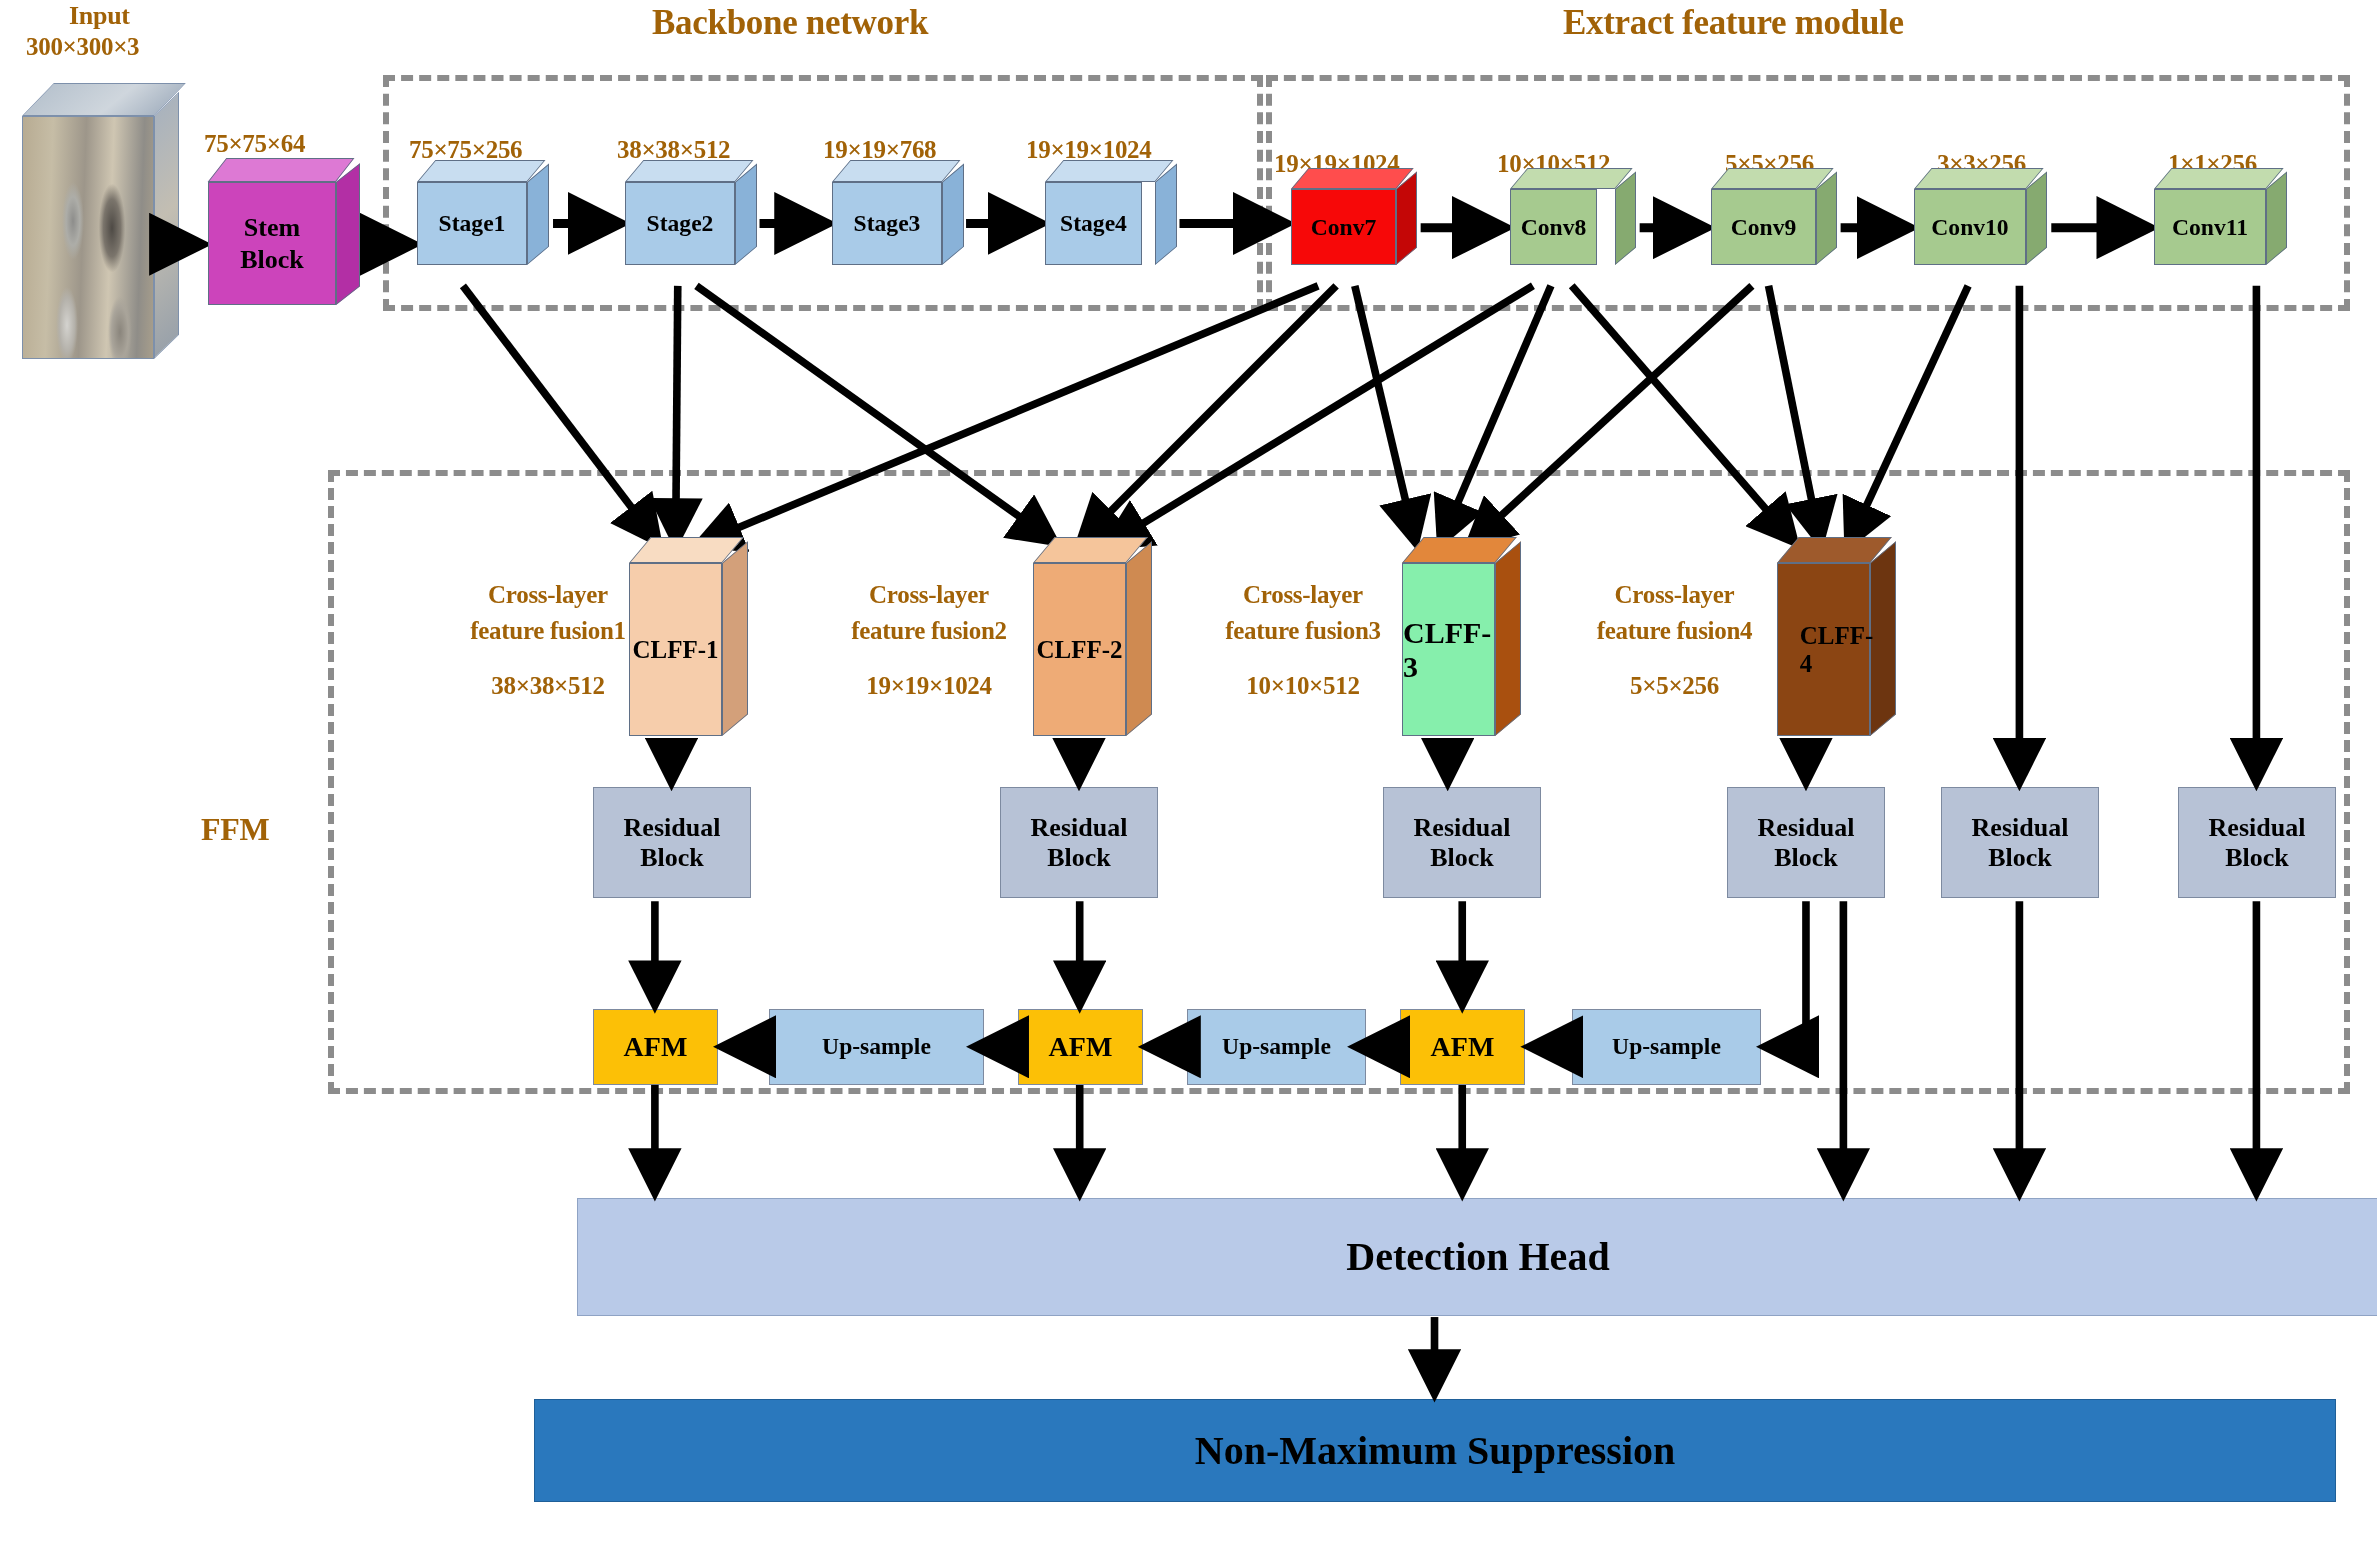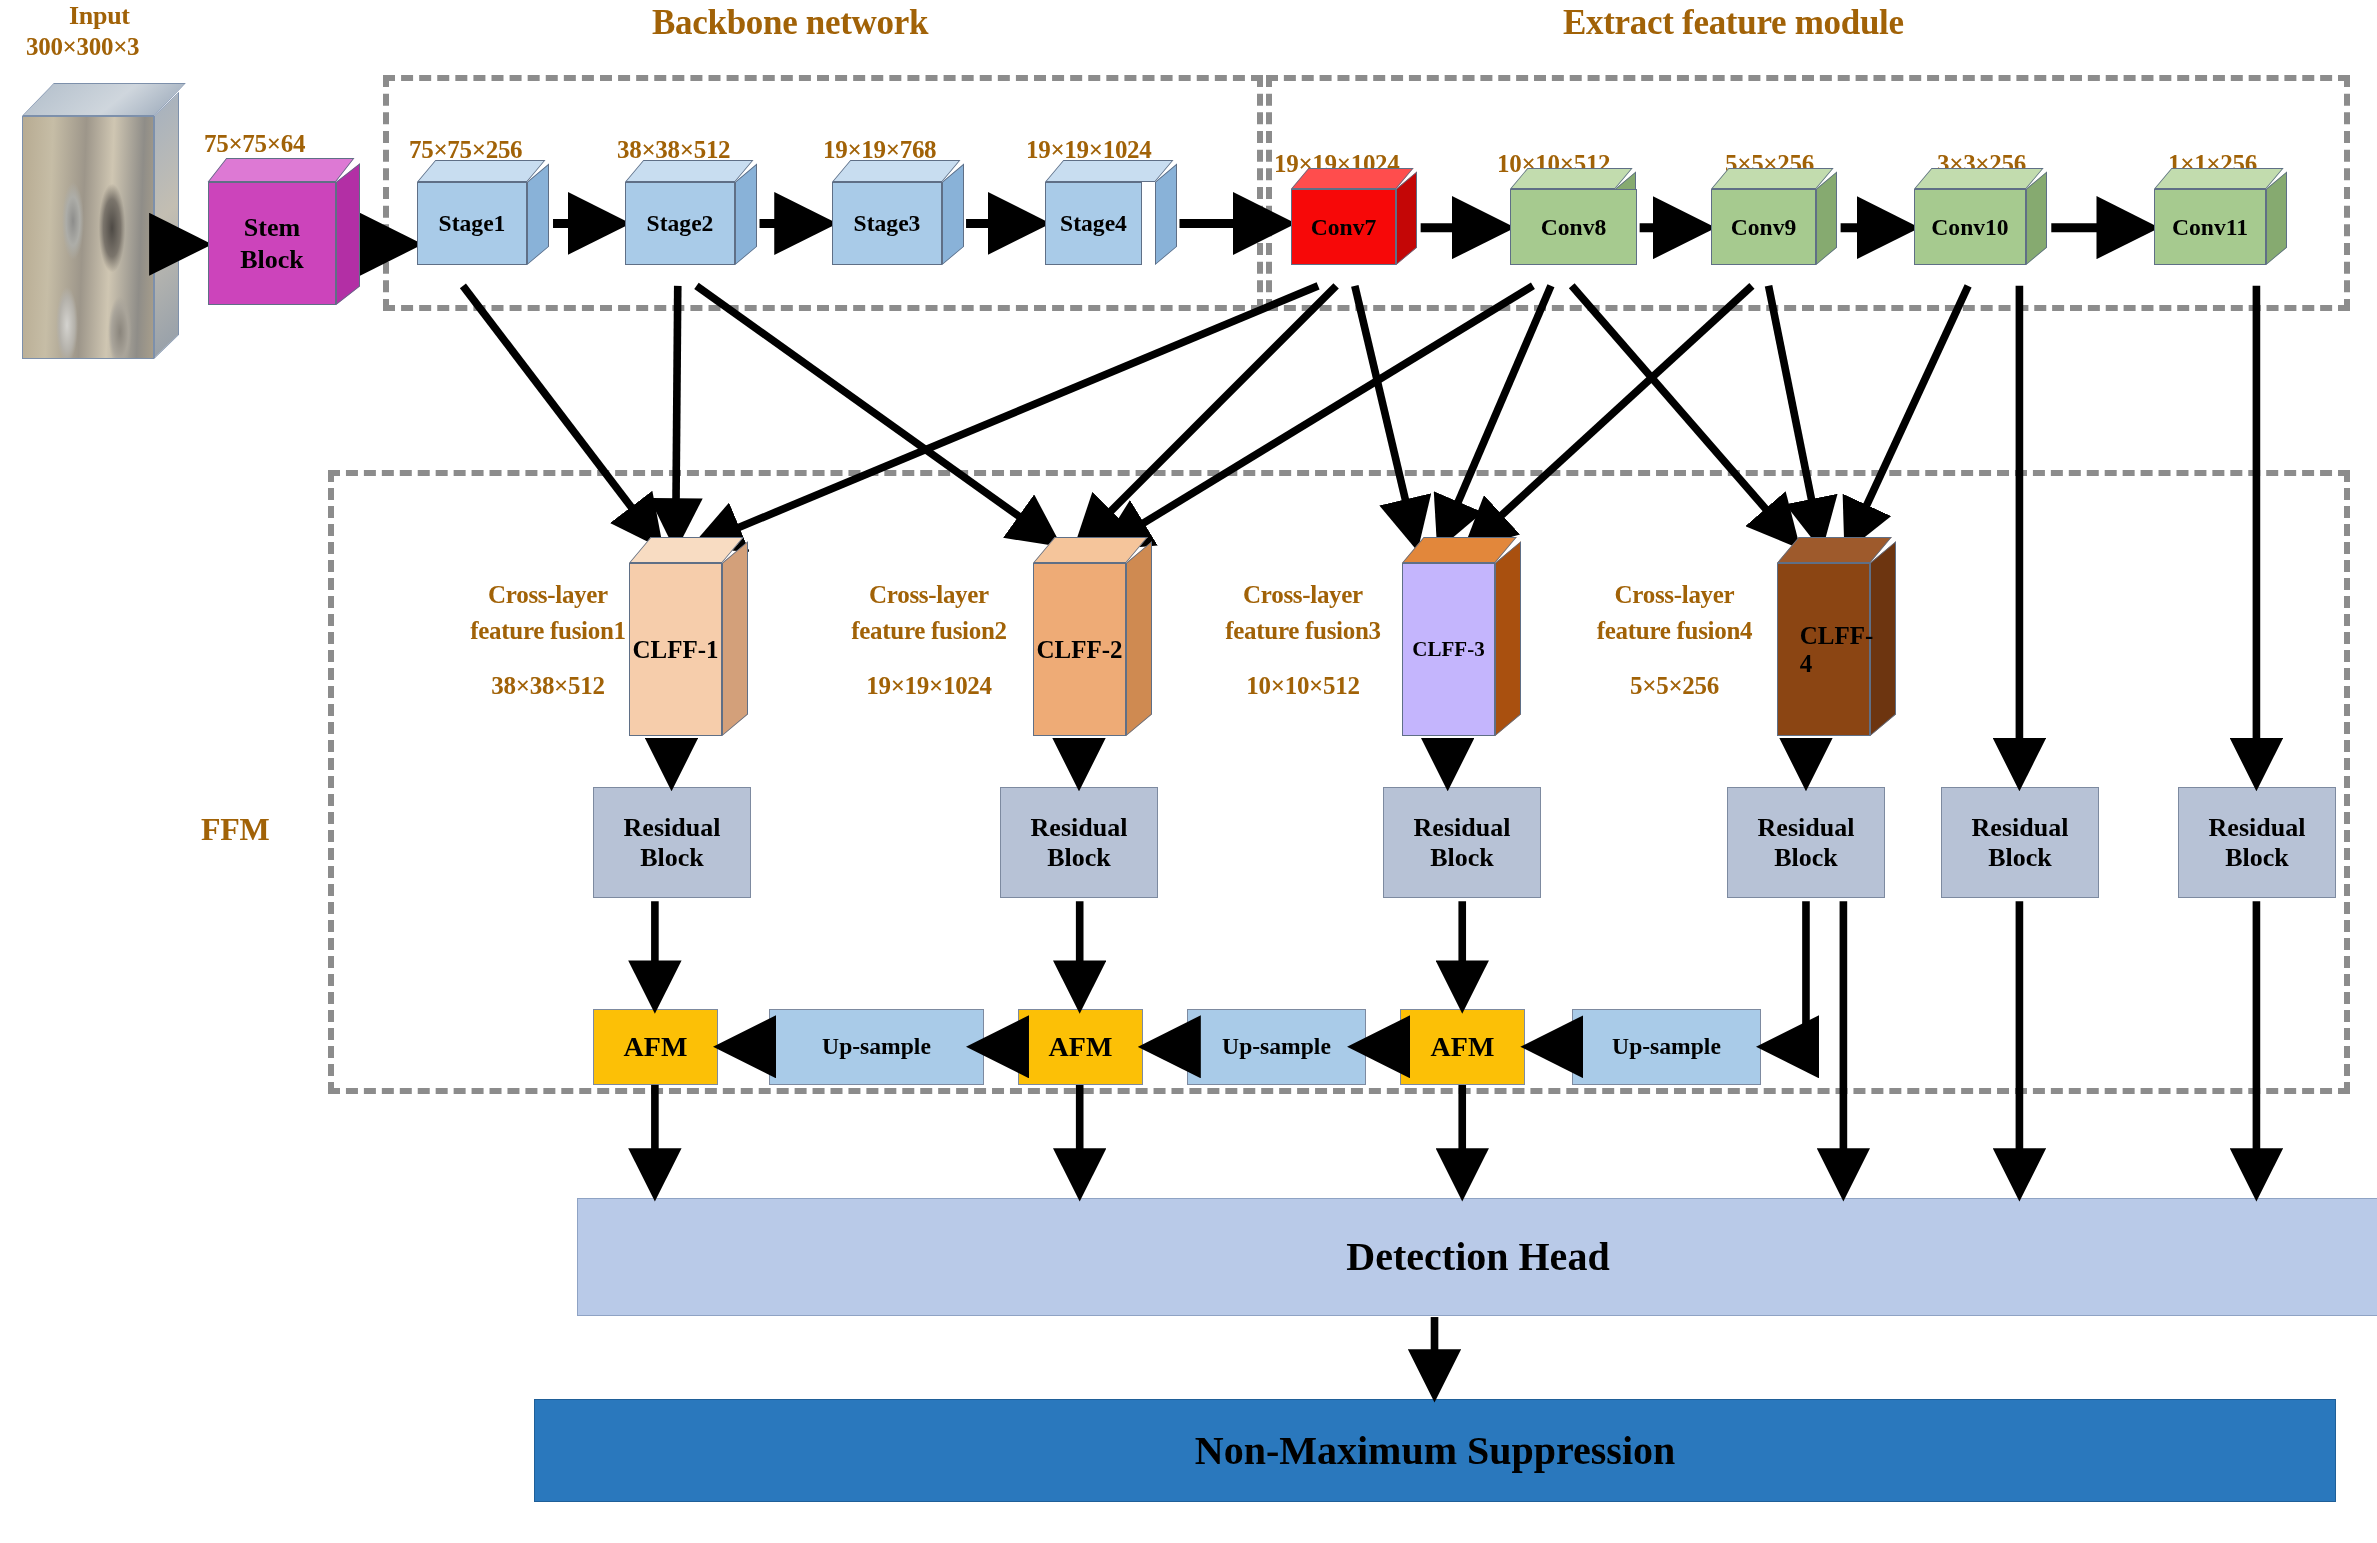--- a/index.html
+++ b/index.html
@@ -122,21 +122,21 @@
   <div class="lbl dim" style="left:1274px;top:150px;">19×19×1024</div>
   <div class="cube" style="left:1291px;top:189px;width:105px;height:76px;">
     <div class="side" style="left:105px;width:21px;height:76px;background:#c40606;
          transform:skewY(-40deg);transform-origin:top left;"></div>
     <div class="top" style="top:-21px;width:105px;height:21px;background:#ff4d4d;
          transform:skewX(-40deg);transform-origin:bottom left;"></div>
     <div class="face" style="background:#f70808;font-size:23.6px;">Conv7</div>
   </div>
 
   <div class="lbl dim" style="left:1497px;top:150px;">10×10×512</div>
-  <div class="cube" style="left:1510px;top:189px;width:127px;height:76px;">
+  <div class="cube" style="left:1510px;top:189px;width:87px;height:76px;">
     <div class="side" style="left:105px;width:21px;height:76px;background:#86aa70;
          transform:skewY(-40deg);transform-origin:top left;"></div>
     <div class="top" style="top:-21px;width:105px;height:21px;background:#c2dcae;
          transform:skewX(-40deg);transform-origin:bottom left;"></div>
     <div class="face" style="background:#a6ca8f;font-size:23.6px;">Conv8</div>
   </div>
 
   <div class="lbl dim" style="left:1725px;top:150px;">5×5×256</div>
   <div class="cube" style="left:1711px;top:189px;width:105px;height:76px;">
     <div class="side" style="left:105px;width:21px;height:76px;background:#86aa70;
@@ -193,21 +193,21 @@
   <div class="lbl clff-cap" style="left:1192px;top:577px;width:222px;">
     <div>Cross-layer</div>
     <div>feature fusion3</div>
     <div style="margin-top:18px;">10×10×512</div>
   </div>
   <div class="cube" style="left:1402px;top:563px;width:93px;height:173px;">
     <div class="side" style="left:93px;width:26px;height:173px;background:#a9500f;
          transform:skewY(-40deg);transform-origin:top left;"></div>
     <div class="top" style="top:-26px;width:93px;height:26px;background:#e2873b;
          transform:skewX(-40deg);transform-origin:bottom left;"></div>
-    <div class="face" style="background:#c4b5fd;font-size:21px;">CLFF-3</div>
+    <div class="face" style="background:#86efac;font-size:30px;">CLFF-3</div>
   </div>
 
   <div class="lbl clff-cap" style="left:1560px;top:577px;width:229px;">
     <div>Cross-layer</div>
     <div>feature fusion4</div>
     <div style="margin-top:18px;">5×5×256</div>
   </div>
   <div class="cube" style="left:1777px;top:563px;width:93px;height:173px;">
     <div class="side" style="left:93px;width:26px;height:173px;background:#6d3510;
          transform:skewY(-40deg);transform-origin:top left;"></div>

